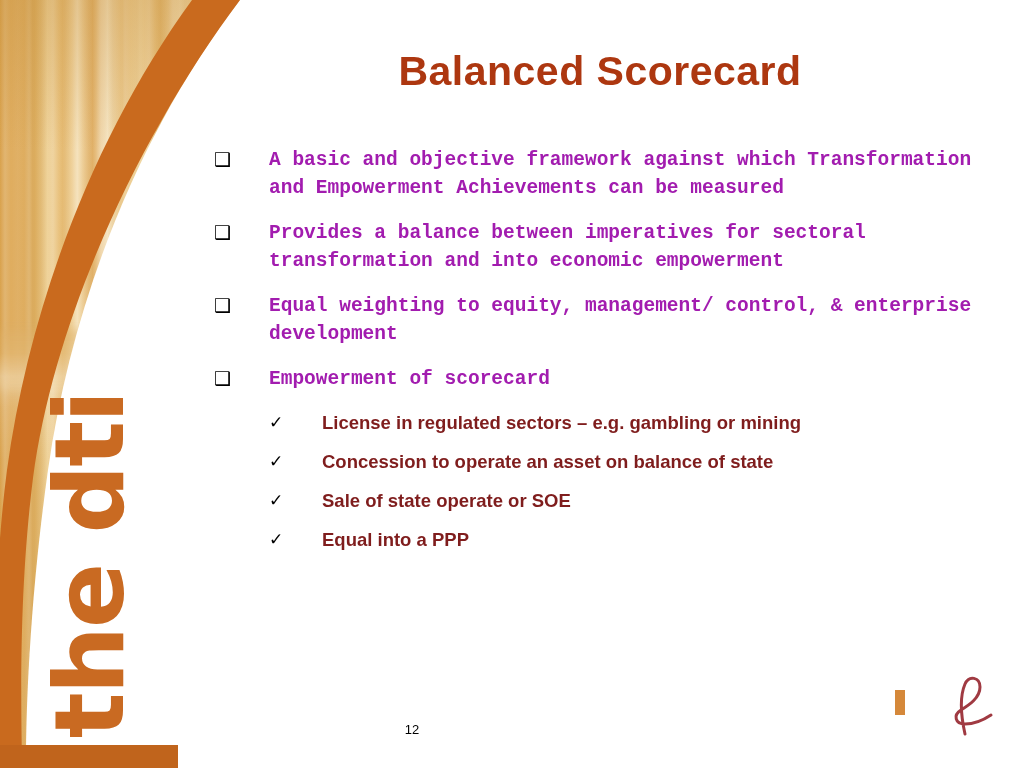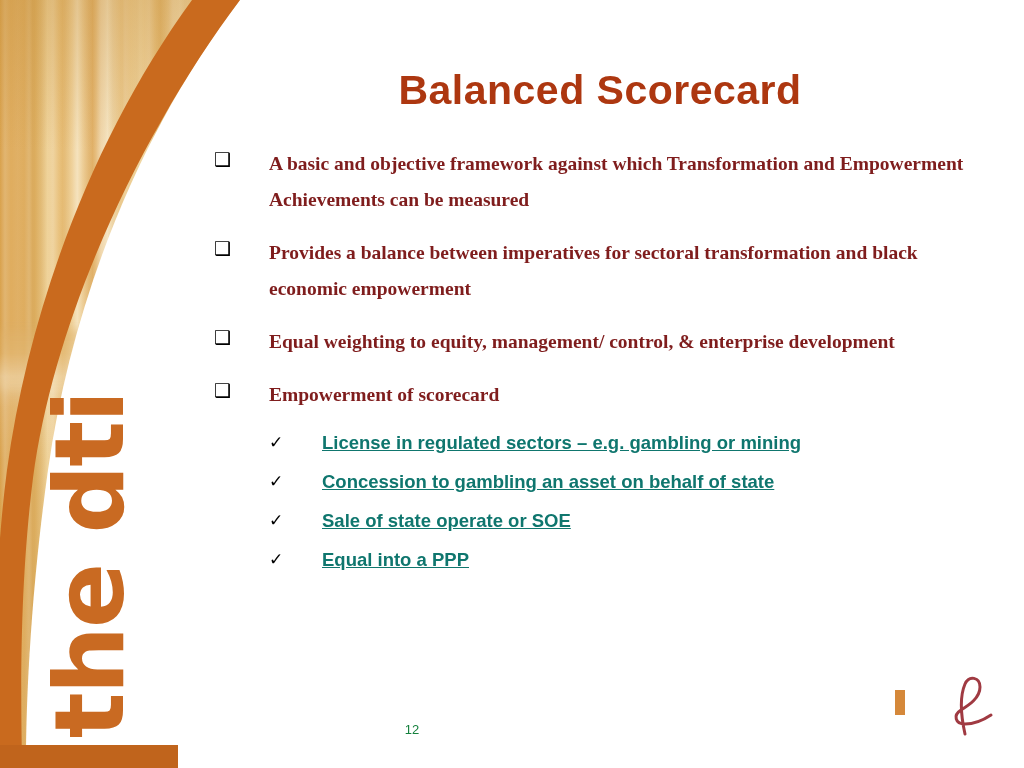--- a/index.html
+++ b/index.html
@@ -130,21 +130,20 @@
     left: 250px;
     top: 48px;
     width: 700px;
     text-align: center;
     color: #ad3710;
     font-family: "Liberation Sans", sans-serif;
     font-weight: bold;
     font-size: 41px;
     letter-spacing: 0.5px;
     white-space: nowrap;
-    margin-top: 19px;
   }
 
   
   #body-content {
     position: absolute;
     left: 212px;
     top: 146px;
     width: 775px;
   }
   .bullet-row {
@@ -157,25 +156,25 @@
     width: 55px;
     color: #000000;
     font-family: "DejaVu Sans", sans-serif;
     font-size: 19px;
     line-height: 26px;
     text-align: left;
     padding-left: 2px;
   }
   .bullet-text {
     flex: 1 1 auto;
-    color: #7f1d1d;
-    font-family: Liberation Serif, serif;
+    color: #a21caf;
+    font-family: Liberation Mono, monospace;
     font-weight: bold;
     font-size: 19.5px;
-    line-height: 36px;
+    line-height: 28px;
   }
 
   
   #sub-content {
     margin-top: 7px;
     margin-left: 55px;
   }
   .sub-row {
     display: flex;
     align-items: flex-start;
@@ -185,36 +184,35 @@
     flex: 0 0 auto;
     width: 53px;
     color: #000000;
     font-family: "DejaVu Sans", sans-serif;
     font-size: 17px;
     line-height: 25px;
     padding-left: 2px;
   }
   .sub-text {
     flex: 1 1 auto;
-    color: #0f766e;
+    color: #7f1d1d;
     font-family: "Liberation Sans", sans-serif;
     font-weight: bold;
     font-size: 18.5px;
     line-height: 25px;
-    text-decoration: underline;
   }
 
   
   #page-number {
     position: absolute;
     left: 0;
     top: 722px;
     width: 824px;
     text-align: center;
-    color: #15803d;
+    color: #000000;
     font-family: "Liberation Sans", sans-serif;
     font-size: 13px;
   }
 
   
   #corner-tick {
     position: absolute;
     left: 895px;
     top: 690px;
     width: 10px;
@@ -265,21 +263,21 @@
 
   <div id="body-content">
 
     <div class="bullet-row">
       <span class="bullet-marker">❑</span>
       <span class="bullet-text">A basic and objective framework against which Transformation and Empowerment Achievements can be measured</span>
     </div>
 
     <div class="bullet-row">
       <span class="bullet-marker">❑</span>
-      <span class="bullet-text">Provides a balance between imperatives for sectoral transformation and black economic empowerment</span>
+      <span class="bullet-text">Provides a balance between imperatives for sectoral transformation and into economic empowerment</span>
     </div>
 
     <div class="bullet-row">
       <span class="bullet-marker">❑</span>
       <span class="bullet-text">Equal weighting to equity, management/ control, &amp; enterprise development</span>
     </div>
 
     <div class="bullet-row">
       <span class="bullet-marker">❑</span>
       <span class="bullet-text">Empowerment of scorecard</span>
@@ -287,21 +285,21 @@
 
     <div id="sub-content">
 
       <div class="sub-row">
         <span class="sub-marker">✓</span>
         <span class="sub-text">License in regulated sectors – e.g. gambling or mining</span>
       </div>
 
       <div class="sub-row">
         <span class="sub-marker">✓</span>
-        <span class="sub-text">Concession to gambling an asset on behalf of state</span>
+        <span class="sub-text">Concession to operate an asset on balance of state</span>
       </div>
 
       <div class="sub-row">
         <span class="sub-marker">✓</span>
         <span class="sub-text">Sale of state operate or SOE</span>
       </div>
 
       <div class="sub-row">
         <span class="sub-marker">✓</span>
         <span class="sub-text">Equal into a PPP</span>

